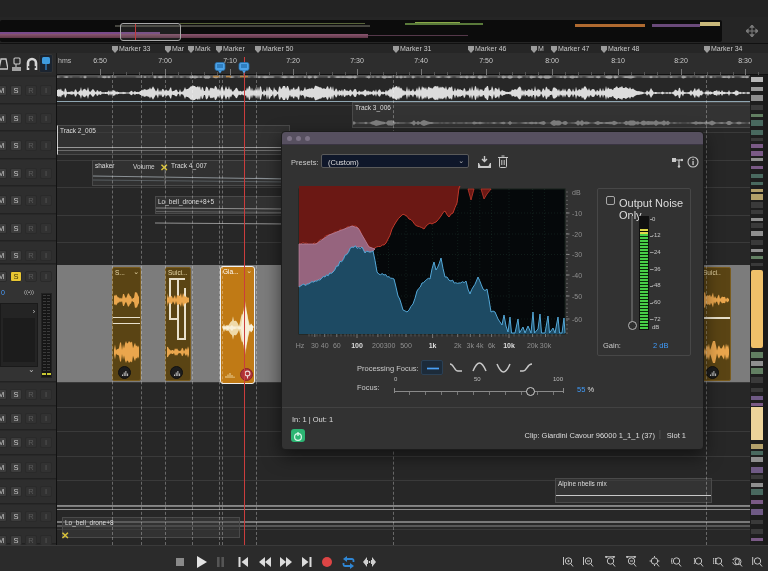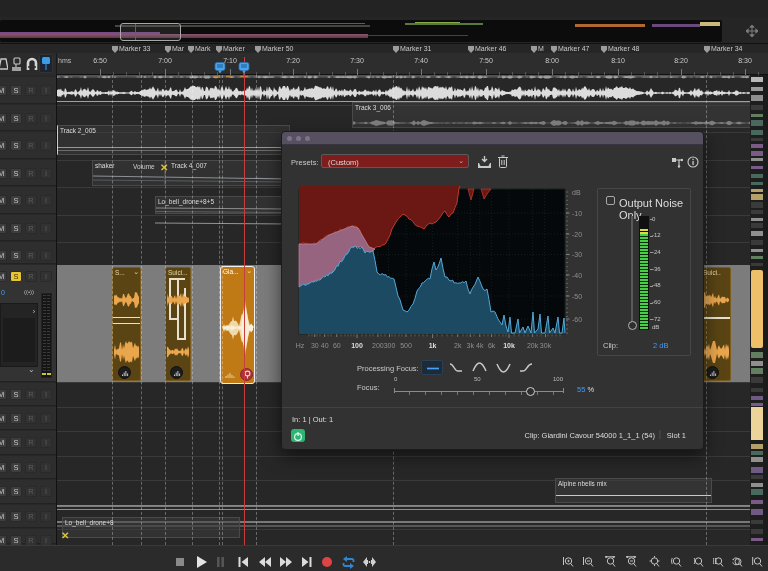--- a/index.html
+++ b/index.html
@@ -637,21 +637,21 @@
 
 <div style="position:absolute;left:281px;top:131px;width:423px;height:319px;background:#323232;border-radius:4px;box-shadow:0 6px 18px rgba(0,0,0,0.55);border:1px solid #1c1c1c">
 
   <div style="position:absolute;left:0;top:0;width:100%;height:13px;background:#575060;border-radius:4px 4px 0 0;border-bottom:1px solid #3a3442">
     <div style="position:absolute;left:5px;top:4px;width:5px;height:5px;border-radius:50%;background:#7d7386"></div>
     <div style="position:absolute;left:14px;top:4px;width:5px;height:5px;border-radius:50%;background:#7d7386"></div>
     <div style="position:absolute;left:23px;top:4px;width:5px;height:5px;border-radius:50%;background:#7d7386"></div>
   </div>
 
   <div class="dlabel" style="left:9px;top:26px">Presets:</div>
-  <div style="position:absolute;left:39px;top:22px;width:148px;height:14px;background:#7f1d1d;border:1px solid #5a5a5a;border-radius:2px">
+  <div style="position:absolute;left:39px;top:22px;width:148px;height:14px;background:#0f172a;border:1px solid #5a5a5a;border-radius:2px">
     <div style="position:absolute;left:6px;top:2.5px;color:#ddd;font-size:7.5px">(Custom)</div>
     <div style="position:absolute;right:4px;top:2px;color:#bbb;font-size:7px">⌄</div>
   </div>
   <svg style="position:absolute;left:196px;top:24px" width="13" height="12" viewBox="0 0 13 12">
         <g fill="#c9c9c9">
           <path d="M6.5 0v5M4 3l2.5 2.5L9 3" stroke="#c9c9c9" stroke-width="1.4" fill="none"></path>
           <path d="M1 7l1.5 3h8L12 7h1v5H0V7z"></path>
         </g>
       </svg>
   <svg style="position:absolute;left:216px;top:23px" width="10" height="13" viewBox="0 0 10 13">
@@ -856,21 +856,21 @@
         <div style="position:absolute;left:52px;top:63.4px;width:3px;height:1px;background:#999"></div>
         <div class="mtl" style="top:76.6px">-36</div>
         <div style="position:absolute;left:52px;top:80.1px;width:3px;height:1px;background:#999"></div>
         <div class="mtl" style="top:93.3px">-48</div>
         <div style="position:absolute;left:52px;top:96.8px;width:3px;height:1px;background:#999"></div>
         <div class="mtl" style="top:110.0px">-60</div>
         <div style="position:absolute;left:52px;top:113.5px;width:3px;height:1px;background:#999"></div>
         <div class="mtl" style="top:126.7px">-72</div>
         <div style="position:absolute;left:52px;top:130.2px;width:3px;height:1px;background:#999"></div>
         <div class="mtl" style="top:134.5px">dB</div>
-    <div style="position:absolute;left:5px;top:152px;color:#c9c9c9;font-size:7.5px">Clip:</div>
+    <div style="position:absolute;left:5px;top:152px;color:#c9c9c9;font-size:7.5px">Gain:</div>
     <div style="position:absolute;left:55px;top:152px;color:#3f9bfa;font-size:7.5px">2 dB</div>
   </div>
 
   <div class="dlabel" style="left:75px;top:232px">Processing Focus:</div>
   <div style="position:absolute;left:139px;top:228px;width:22px;height:15px;background:#1c2b3a;border:1px solid #2a4055;border-radius:2px">
     <svg width="22" height="15" viewBox="0 0 22 15">
           <line x1="5" y1="7.5" x2="17" y2="7.5" stroke="#4aa0f5" stroke-width="1.7"></line>
         </svg>
   </div>
   <svg style="position:absolute;left:167px;top:230px" width="14" height="11" viewBox="0 0 14 11">
@@ -898,17 +898,17 @@
   <div style="position:absolute;left:295px;top:253px;font-size:7.5px"><span style="color:#3f9bfa">55</span> <span style="color:#ddd">%</span></div>
 
   <div style="position:absolute;left:0;top:275px;width:100%;height:1px;background:#424242"></div>
   <div style="position:absolute;left:10px;top:283px;color:#ddd;font-size:7.5px">In: 1 | Out: 1</div>
   <div style="position:absolute;left:9px;top:297px;width:14px;height:13px;background:#2cb573;border-radius:3px">
     <svg width="14" height="13" viewBox="0 0 14 13">
           <circle cx="7" cy="7" r="3.4" fill="none" stroke="#d9f6e8" stroke-width="1.2"></circle>
           <line x1="7" y1="2" x2="7" y2="6" stroke="#d9f6e8" stroke-width="1.3"></line>
         </svg>
   </div>
-  <div style="position:absolute;right:48px;top:299px;color:#ddd;font-size:7.5px">Clip: Giardini Cavour 54000 1_1_1 (54)</div>
+  <div style="position:absolute;right:48px;top:299px;color:#ddd;font-size:7.5px">Clip: Giardini Cavour 96000 1_1_1 (37)</div>
   <div style="position:absolute;right:42px;top:297px;color:#555;font-size:9px">|</div>
   <div style="position:absolute;right:17px;top:299px;color:#ddd;font-size:7.5px">Slot 1</div>
 </div>
 
 </div>
 </body></html>

